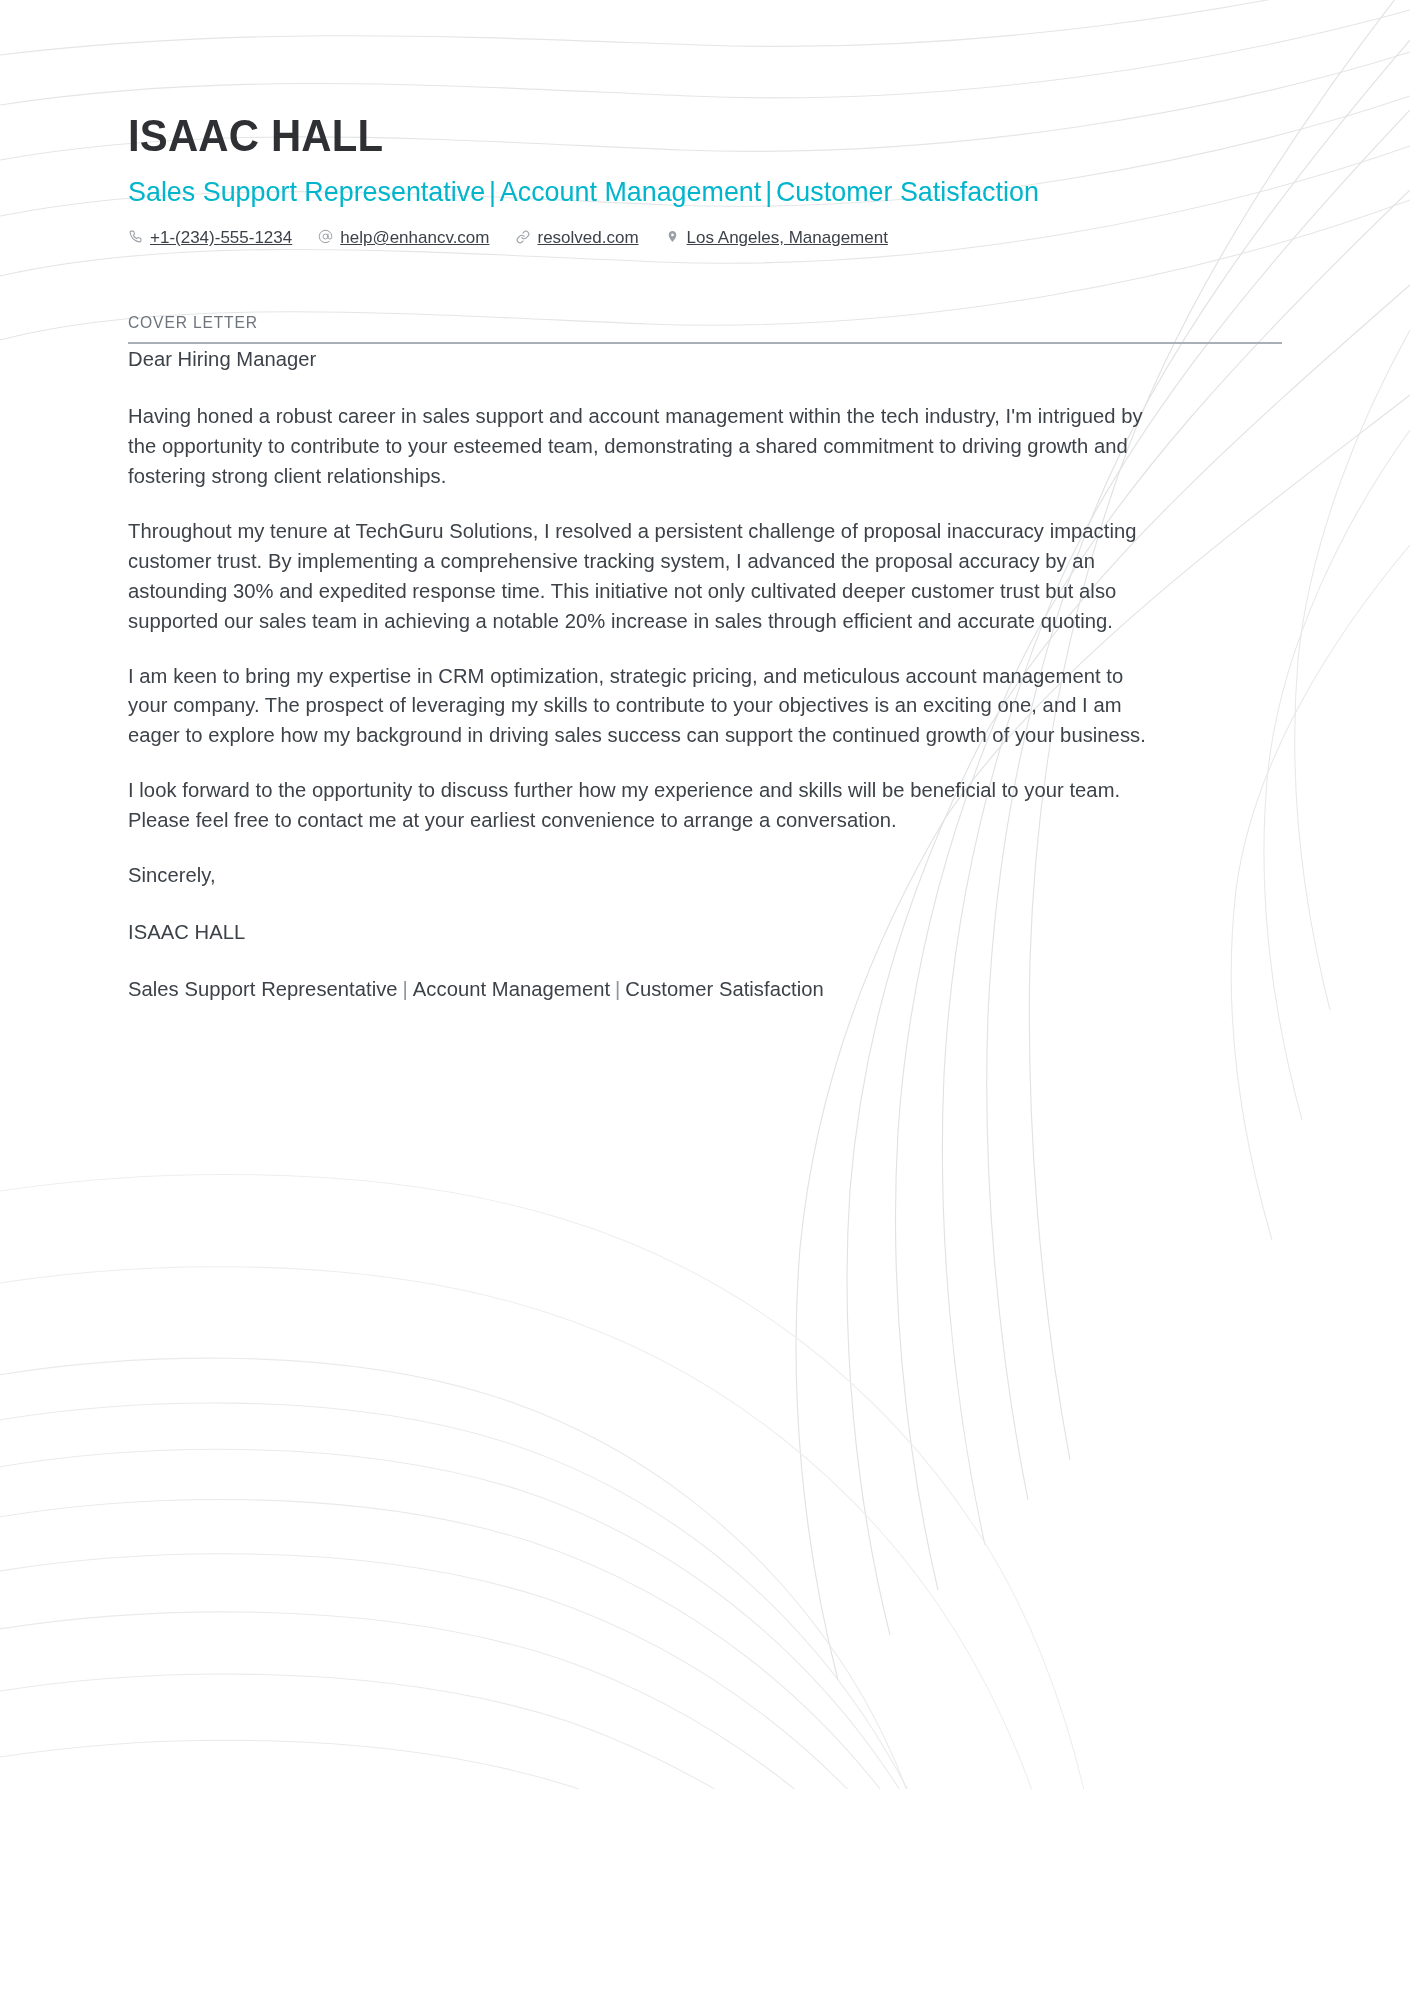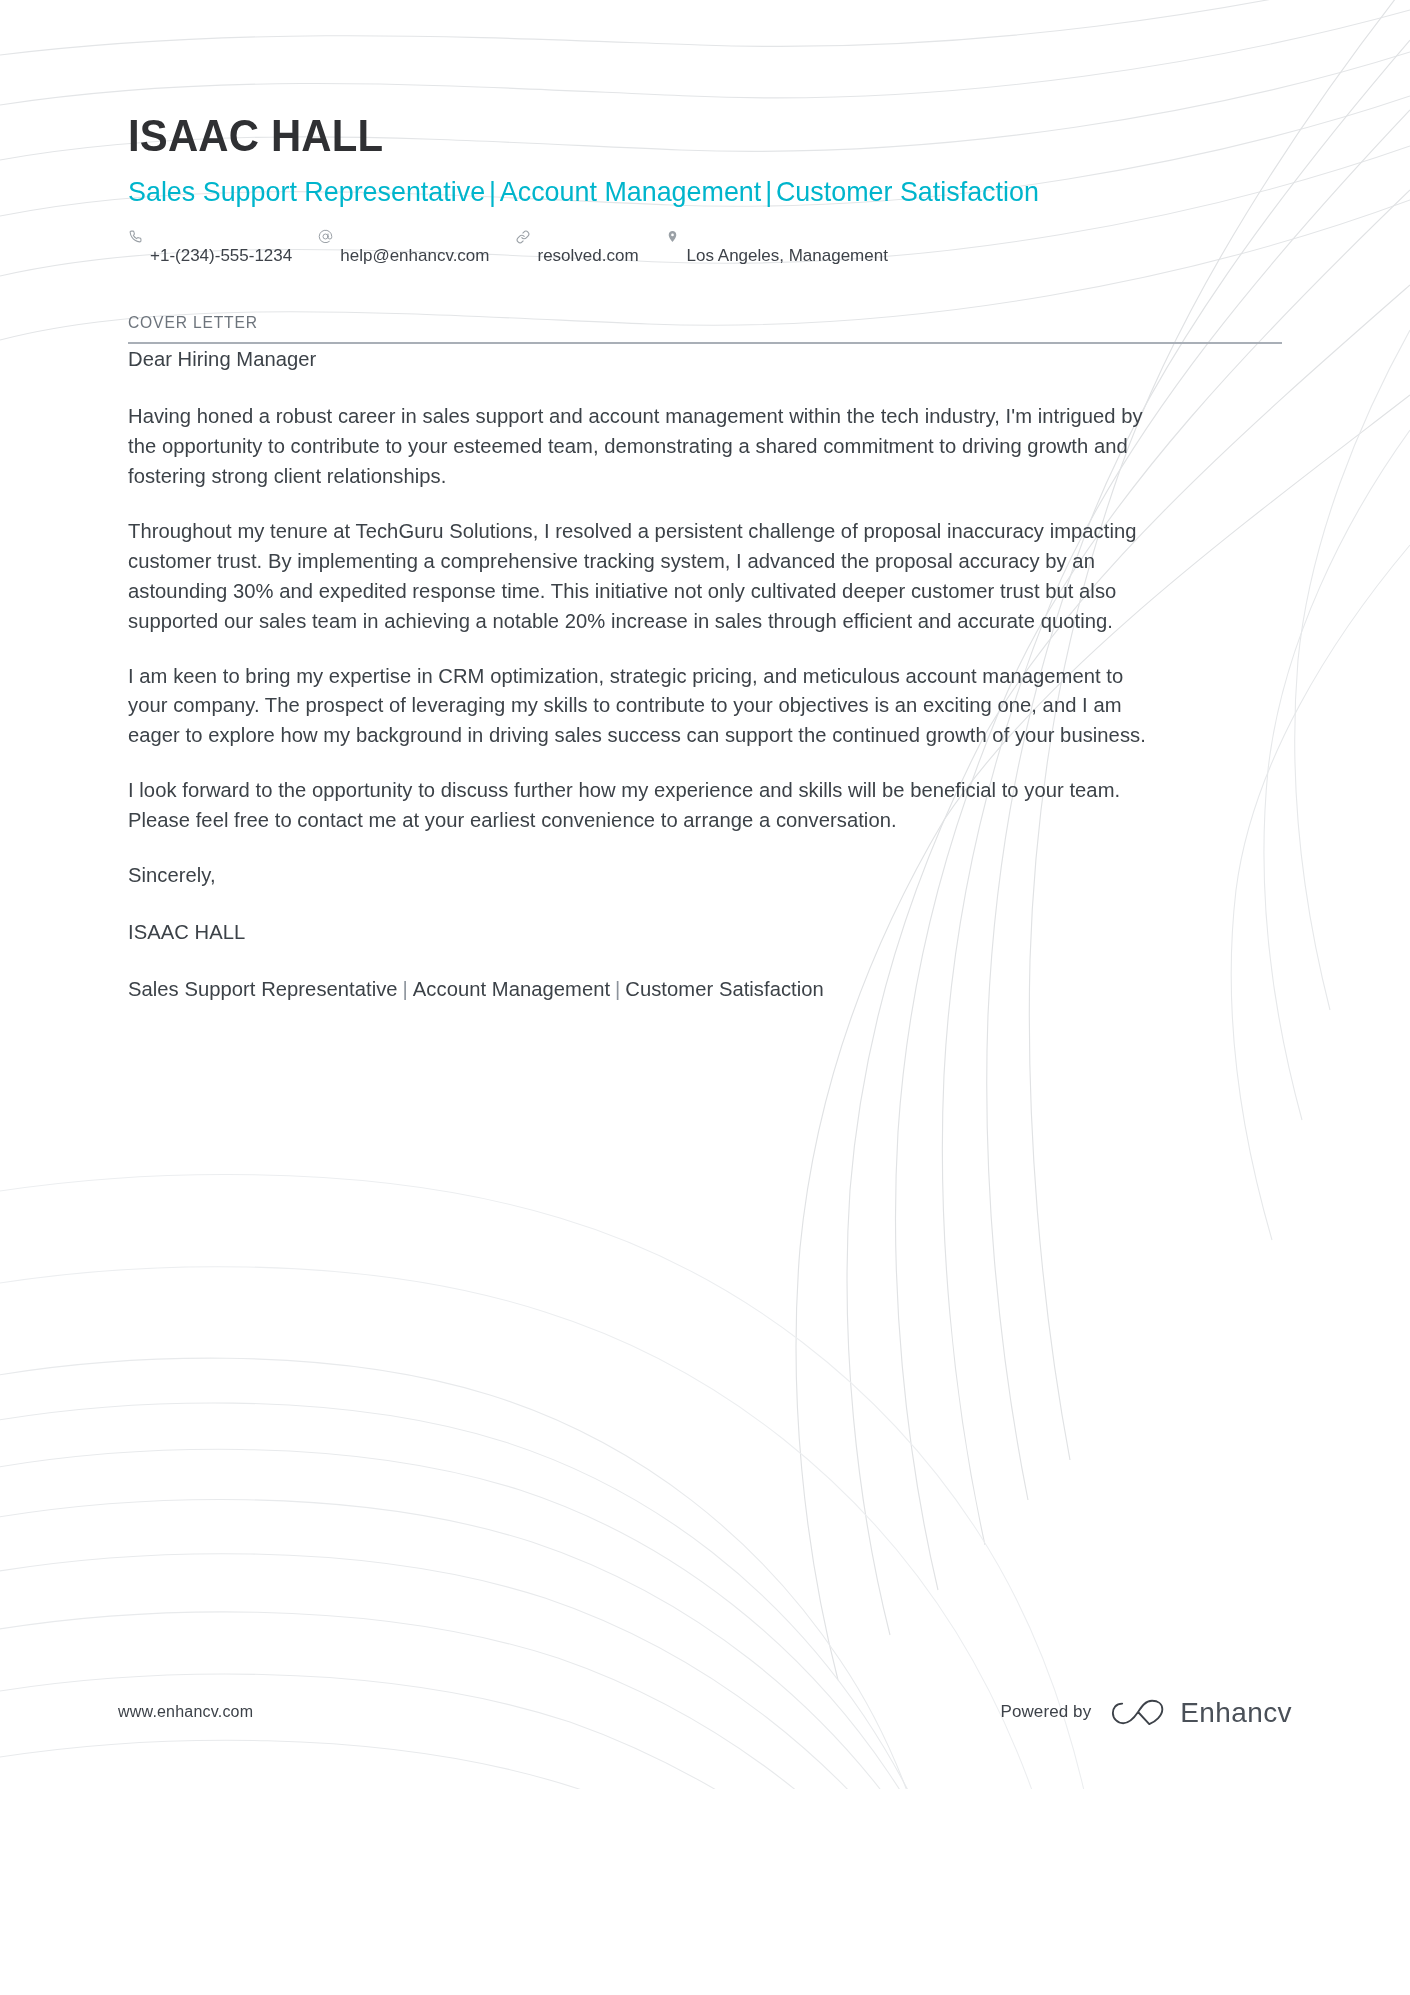--- a/index.html
+++ b/index.html
@@ -92,21 +92,21 @@
   .contact .ico {
     display: inline-flex;
     align-items: center;
     justify-content: center;
     width: 15px;
     height: 17px;
     color: #9aa0a6;
     flex: 0 0 auto;
   }
   .contact .ico svg { display: block; }
-  .contact .txt { position: relative; top: 19px; }
+  .contact .txt { position: relative; top: 1px; text-decoration: underline; }
 
   
   .section {
     margin-top: 68px;
   }
   .section-title {
     font-family: "Liberation Sans Narrow", "Liberation Sans", sans-serif;
     font-size: 17px;
     font-weight: 400;
     letter-spacing: 0.9px;
@@ -301,27 +301,14 @@
         <p>I am keen to bring my expertise in CRM optimization, strategic pricing, and meticulous account management to your company. The prospect of leveraging my skills to contribute to your objectives is an exciting one, and I am eager to explore how my background in driving sales success can support the continued growth of your business.</p>
         <p>I look forward to the opportunity to discuss further how my experience and skills will be beneficial to your team. Please feel free to contact me at your earliest convenience to arrange a conversation.</p>
         <p class="closing">Sincerely,</p>
         <p class="sign-name">ISAAC HALL</p>
         <p class="sign-title"><span>Sales Support Representative</span><span class="sep">|</span><span>Account Management</span><span class="sep">|</span><span>Customer Satisfaction</span></p>
       </div>
     </div>
 
   </div>
 
-  <div class="footer">
-    <div class="footer-url">www.enhancv.com</div>
-
-    <div class="footer-brand">
-      <span class="powered-by">Powered by</span>
-      <span class="brand-lockup">
-        <svg class="brand-mark" width="56" height="30" viewBox="0 0 60 32" fill="none" stroke="#3d4249" stroke-width="2" stroke-linecap="round" stroke-linejoin="round">
-          <path d="M12 7 C5 7, 2 12, 2 17 C2 23, 7 28, 13 28 C20 28, 25 22, 29 16 C33 10, 37 4, 44 4 C50 4, 55 7, 55 13 C55 20, 48 26, 41 29 L29 16"></path>
-        </svg>
-        <span class="brand-word">Enhancv</span>
-      </span>
-    </div>
-  </div>
 
 </div>
 
 </body></html>

